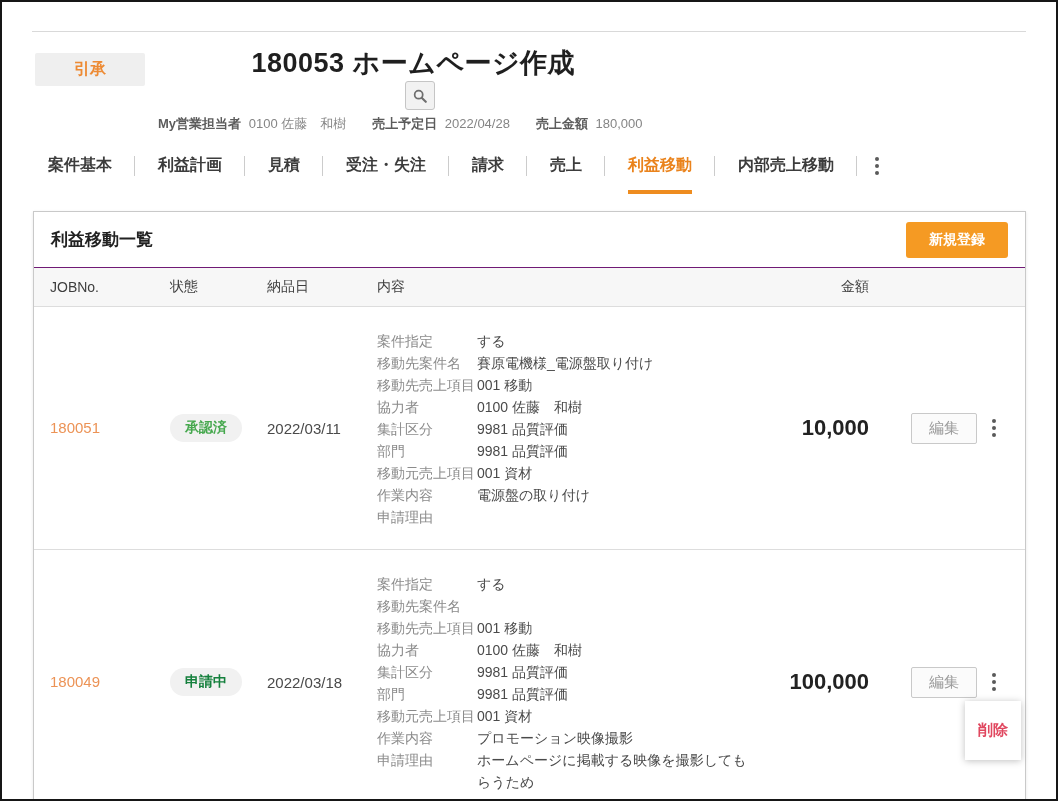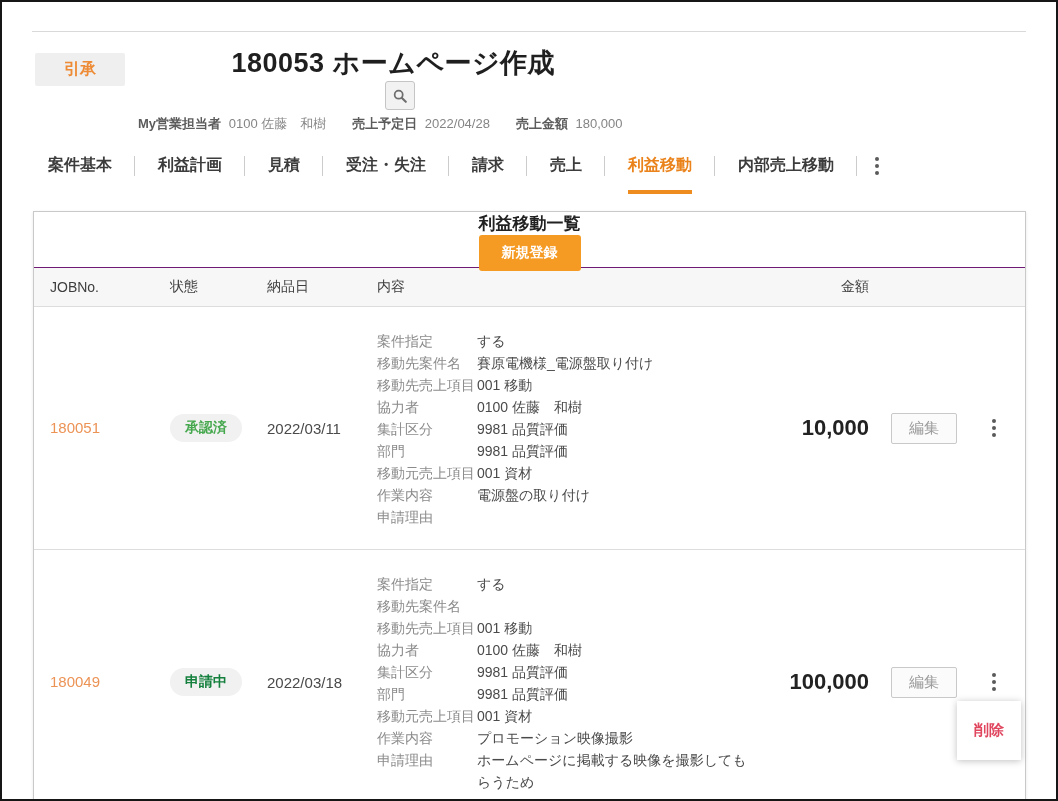--- a/index.html
+++ b/index.html
@@ -14,21 +14,21 @@
     border:2px solid #161616;
     background:#fff;
     overflow:hidden;
     position:relative;
   }
   .top-rule { margin:29px 30px 0 30px; border-top:1px solid #d9d9d9; }
 
   
   .page-header { display:flex; align-items:flex-start; margin:13px 30px 0 33px; }
   .status-chip {
-    width:90px; height:33px; margin-top:8px;
+    width:110px; height:33px; margin-top:8px;
     background:#efefef; color:#ed8a33;
     font-weight:bold; font-size:16px;
     display:flex; align-items:center; justify-content:center;
     border-radius:2px; flex:0 0 auto;
   }
   .header-main { margin-left:13px; }
   .title-line { display:flex; align-items:center;flex-direction:column; }
   .page-title { font-size:27px; font-weight:bold; color:#1f1f1f; letter-spacing:0.5px; }
   .search-btn {
     width:30px; height:29px; margin-left:14px;
@@ -62,21 +62,21 @@
   .kebab { display:flex; flex-direction:column; align-items:center; gap:3px; }
   .kebab i { width:4px; height:4px; border-radius:50%; background:#5a5a5a; display:block; }
 
   
   .panel {
     margin:17px 30px 0 31px;
     border:1px solid #c9c9c9;
     background:#fff;
     box-shadow:0 1px 3px rgba(0,0,0,0.10);
   }
-  .panel-header { height:55px; display:flex; align-items:center; justify-content:space-between; padding:0 17px;flex-direction:column; }
+  .panel-header { height:55px; display:flex; align-items:center; justify-content:space-between; padding:0 17px; }
   .panel-title { font-size:17px; font-weight:bold; color:#222; }
   .primary-btn {
     background:#f59a23; color:#fff; border:none; border-radius:3px;
     font-family:inherit; font-size:14px; font-weight:bold;
     padding:9px 23px; cursor:pointer;
   }
 
   
   .tbl-header, .tbl-row {
     display:grid;
@@ -99,31 +99,31 @@
     padding:5px 15px; font-size:14px; font-weight:bold;
   }
   .pill.green { color:#46a84e; }
   .pill.orange { color:#15803d; }
   .date-cell { font-size:15px; color:#4a4a4a; }
   .details { padding:23px 0 21px 0; }
   .detail-line { display:flex; font-size:14px; line-height:22px; }
   .detail-label { flex:0 0 100px; color:#8b8b8b; }
   .detail-value { color:#4a4a4a; max-width:282px; }
   .amount-cell { text-align:right; font-size:22px; font-weight:bold; color:#222; }
-  .actions-cell { display:flex; align-items:center; justify-content:flex-end; gap:32px; padding-right:10px; position:relative; }
+  .actions-cell { display:flex; align-items:center; justify-content:flex-end; gap:12px; padding-right:10px; position:relative; }
   .edit-btn {
     background:#fbfbfb; border:1px solid #c9c9c9; border-radius:2px;
     font-family:inherit; font-size:15px; color:#9a9a9a;
     padding:5px 17px; cursor:pointer;
   }
   .row-kebab { background:none; border:none; padding:4px 3px; cursor:pointer; }
 
   .context-menu {
     position:absolute; top:calc(50% + 19px); right:-12px;
-    width:64px; height:59px; background:#fff;
+    width:56px; height:59px; background:#fff;
     box-shadow:0 1px 7px rgba(0,0,0,0.25);
     display:flex; align-items:center; justify-content:center;
     z-index:10;
   }
   .menu-item-delete { font-size:15px; font-weight:bold; color:#e0475f; cursor:pointer; }
 
   .search-glyph { width:14px; height:14px; }
 </style>
 </head>
 <body>

